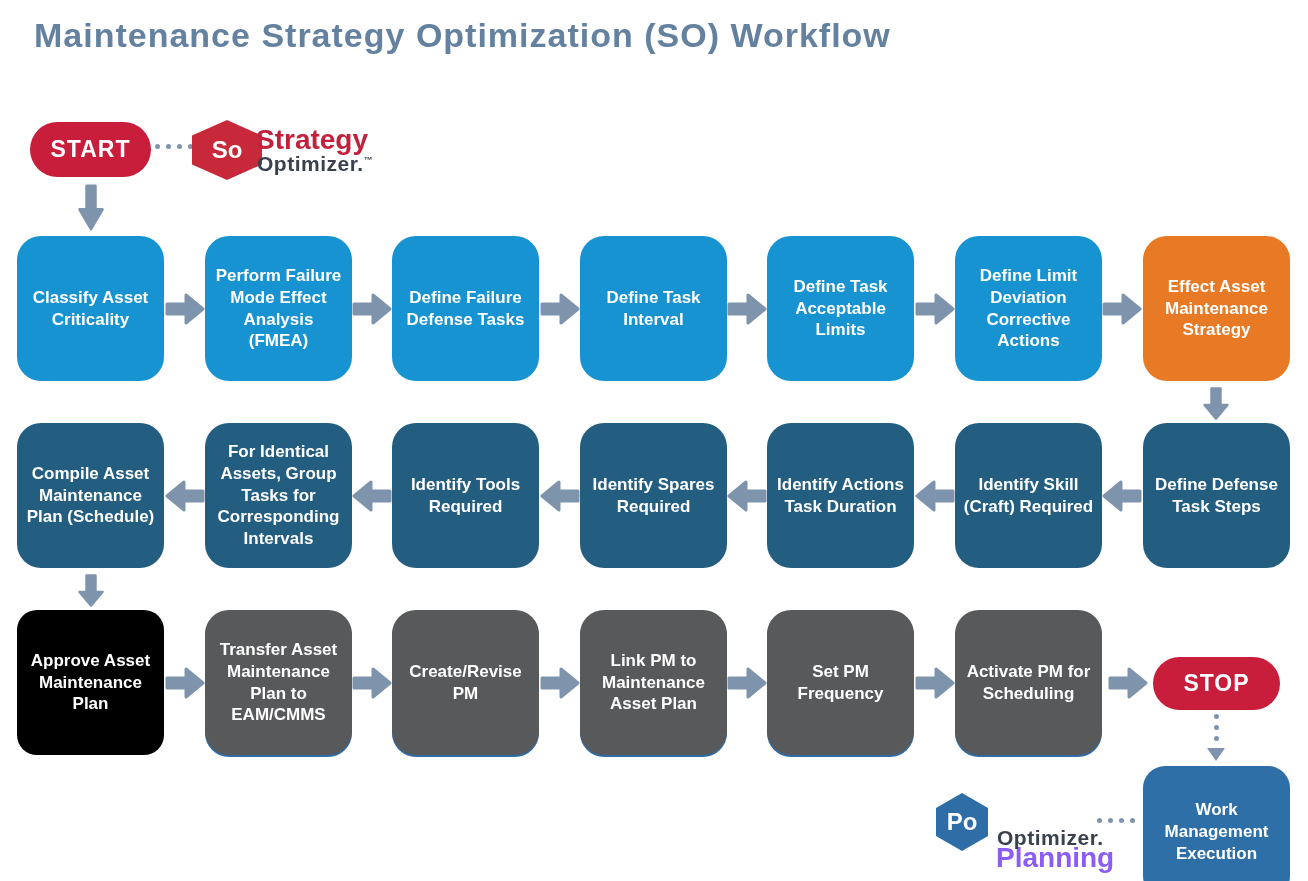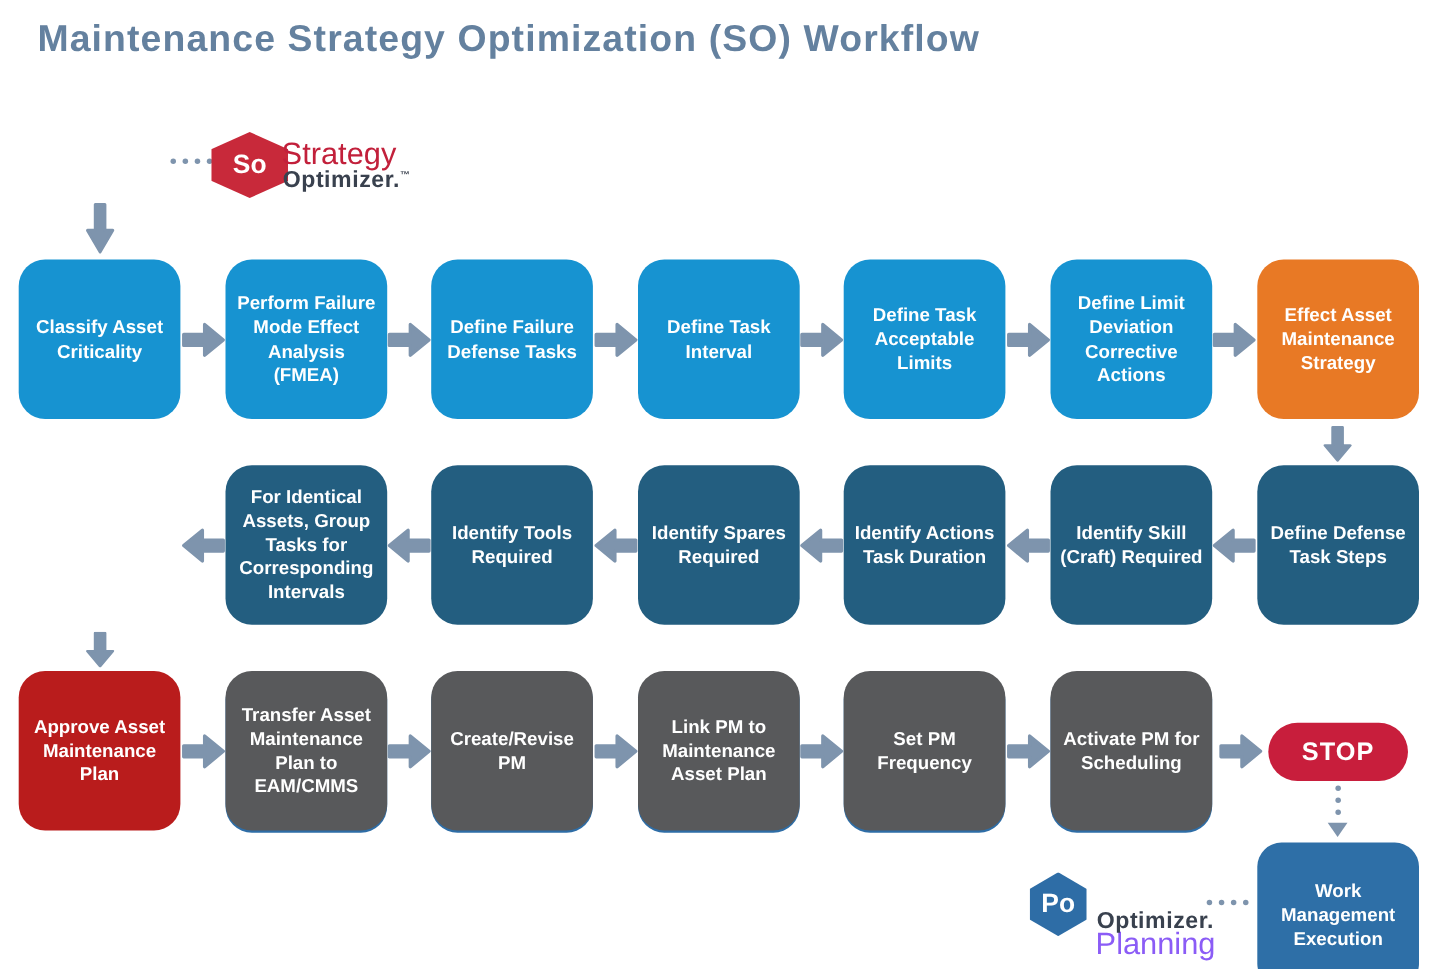--- a/index.html
+++ b/index.html
@@ -14,21 +14,21 @@
   
   .box{
     position:absolute;width:147px;height:145px;border-radius:24px;
     display:flex;align-items:center;justify-content:center;text-align:center;
     color:#ffffff;font-weight:700;font-size:17px;line-height:1.28;
     padding:6px 7px;box-sizing:border-box;
   }
   .blue{background:#1793d1;}
   .orange{background:#e87925;}
   .teal{background:#235e80;}
-  .olive{background:#b91c1c;}
+  .olive{background:#000000;border-radius:20px;}
   .gray{background:#58595b;box-shadow:0 2px 0 #2e6da6;}
   .steel{background:#2e6fa7;}
   .c1{left:17px}.c2{left:205px}.c3{left:392px}.c4{left:580px}.c5{left:767px}.c6{left:955px}.c7{left:1143px}
   .r1{top:236px}.r2{top:423px}.r3{top:610px}
   
   .pill{
     position:absolute;border-radius:28px;background:#c81e3c;color:#fff;
     display:flex;align-items:center;justify-content:center;
     font-weight:700;font-size:23px;letter-spacing:1px;
   }
@@ -51,21 +51,21 @@
     border-top:13px solid #7e94ad;margin-top:1px;
   }
   
   .hex{
     position:absolute;display:flex;align-items:center;justify-content:center;
     color:#fff;font-weight:700;font-size:24px;
     clip-path:polygon(50% 0,100% 26%,100% 74%,50% 100%,0 74%,0 26%);
   }
   .hex.red{background:#c8293a;left:192px;top:120px;width:70px;height:60px;}
   .hex.blu{background:#2e6da6;left:936px;top:793px;width:52px;height:58px;}
-  .logo-line1{position:absolute;font-weight:400;font-size:28px;white-space:nowrap;}
+  .logo-line1{position:absolute;font-weight:700;font-size:28px;white-space:nowrap;}
   .logo-line2{position:absolute;font-weight:700;font-size:21px;color:#39414e;white-space:nowrap;letter-spacing:.5px;}
   .strategy-l1{left:256px;top:124px;color:#c2203b;}
   .strategy-l2{left:257px;top:152px;}
   .planning-l1{left:996px;top:842px;color:#8b5cf6;}
   .planning-l2{left:997px;top:826px;}
   .tm{font-size:9px;vertical-align:super;}
 </style>
 </head>
 <body>
 
@@ -77,20 +77,21 @@
     <symbol id="arrD" viewBox="0 0 34 48" preserveAspectRatio="none">
       <path d="M12 2 V26 H4 L17 46 L30 26 H22 V2 Z" fill="currentColor" stroke="currentColor" stroke-width="3" stroke-linejoin="round"></path>
     </symbol>
   </defs>
 </svg>
 
 <div class="canvas">
 
   <h1 class="title">Maintenance Strategy Optimization (SO) Workflow</h1>
 
+  <div class="pill start">START</div>
   <div class="dots" style="left:155px;top:144px;">
     <span class="dot"></span>
       <span class="dot"></span>
       <span class="dot"></span>
       <span class="dot"></span>
   </div>
   <div class="hex red">So</div>
   <div class="logo-line1 strategy-l1">Strategy</div>
   <div class="logo-line2 strategy-l2"><span>Optimizer.</span><span class="tm">™</span></div>
 
@@ -151,20 +152,23 @@
   <div class="box orange c7 r1">
       <span>Effect Asset Maintenance Strategy</span>
     </div>
 
   <div class="arrow v" style="left:1201px;top:387px;height:33px;">
       <svg>
         <use href="#arrD"></use>
       </svg>
     </div>
 
+  <div class="box teal c1 r2">
+      <span>Compile Asset Maintenance Plan (Schedule)</span>
+    </div>
   <div class="arrow h flip g1 ar2">
       <svg>
         <use href="#arrR"></use>
       </svg>
     </div>
   <div class="box teal c2 r2">
       <span>For Identical Assets, Group Tasks for Corresponding Intervals</span>
     </div>
   <div class="arrow h flip g2 ar2">
       <svg>

